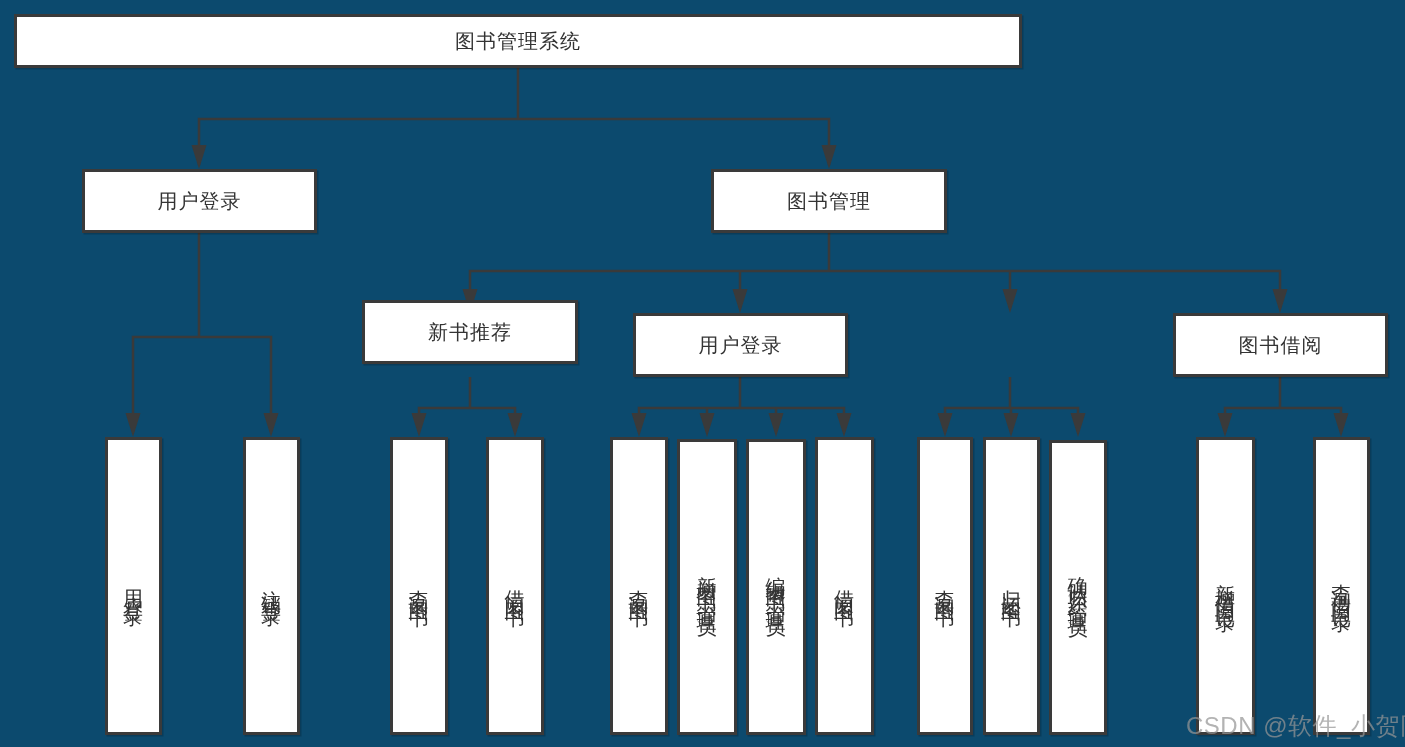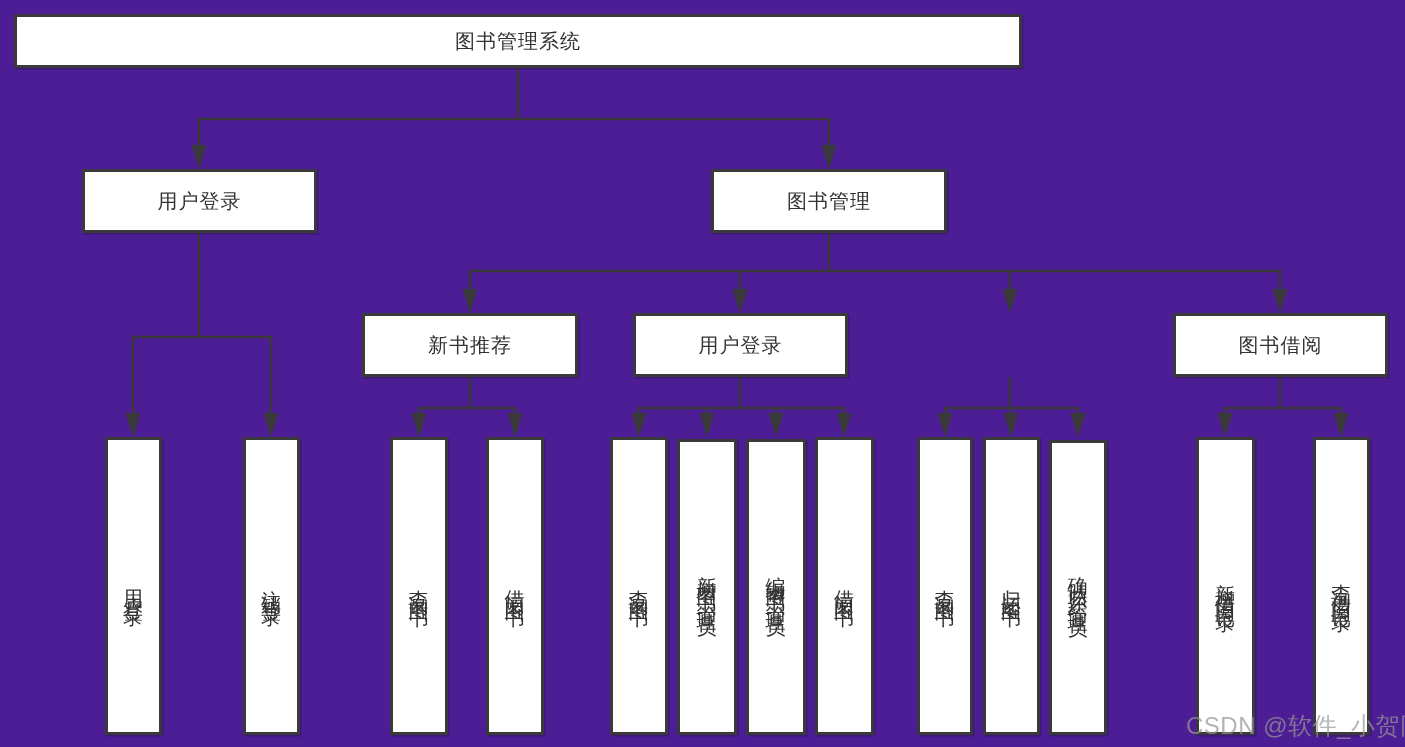--- a/index.html
+++ b/index.html
@@ -1,19 +1,19 @@
 <!DOCTYPE html>
 <html><head>
 <meta charset="utf-8">
 <style>
   html,body{margin:0;padding:0;background:#ffffff;}
   .canvas{
     position:relative;
     width:1405px;height:747px;
-    background:#4c1d95;
+    background:#0c4a6e;
     font-family:"Liberation Sans","DejaVu Sans",sans-serif;
     color:#333333;
     overflow:hidden;
   }
   .connectors{position:absolute;left:0;top:0;width:1405px;height:747px;z-index:1;}
   .node{
     position:absolute;
     box-sizing:border-box;
     border:3px solid #3a3a3a;
     background:#ffffff;
@@ -76,21 +76,21 @@
       <polygon points="1217.5,413 1232.5,413 1225,437"></polygon>
       <polygon points="1333.5,413 1348.5,413 1341,437"></polygon>
     </g>
   </svg>
 
   <div class="node hbox" style="left:14px;top:14px;width:1008px;height:54px">图书管理系统</div>
 
   <div class="node hbox" style="left:82px;top:169px;width:235px;height:64px">用户登录</div>
   <div class="node hbox" style="left:711px;top:169px;width:236px;height:64px">图书管理</div>
 
-  <div class="node hbox" style="left:362px;top:313px;width:216px;height:64px">新书推荐</div>
+  <div class="node hbox" style="left:362px;top:300px;width:216px;height:64px">新书推荐</div>
   <div class="node hbox" style="left:633px;top:313px;width:215px;height:64px">用户登录</div>
   <div class="node hbox" style="left:1173px;top:313px;width:215px;height:64px">图书借阅</div>
 
   <div class="node vbox" style="left:105px;top:437px;width:57px;height:298px">
     <span class="vlabel">用户登录</span>
   </div>
   <div class="node vbox" style="left:243px;top:437px;width:57px;height:298px">
     <span class="vlabel">注销登录</span>
   </div>
   <div class="node vbox" style="left:390px;top:437px;width:58px;height:298px">

